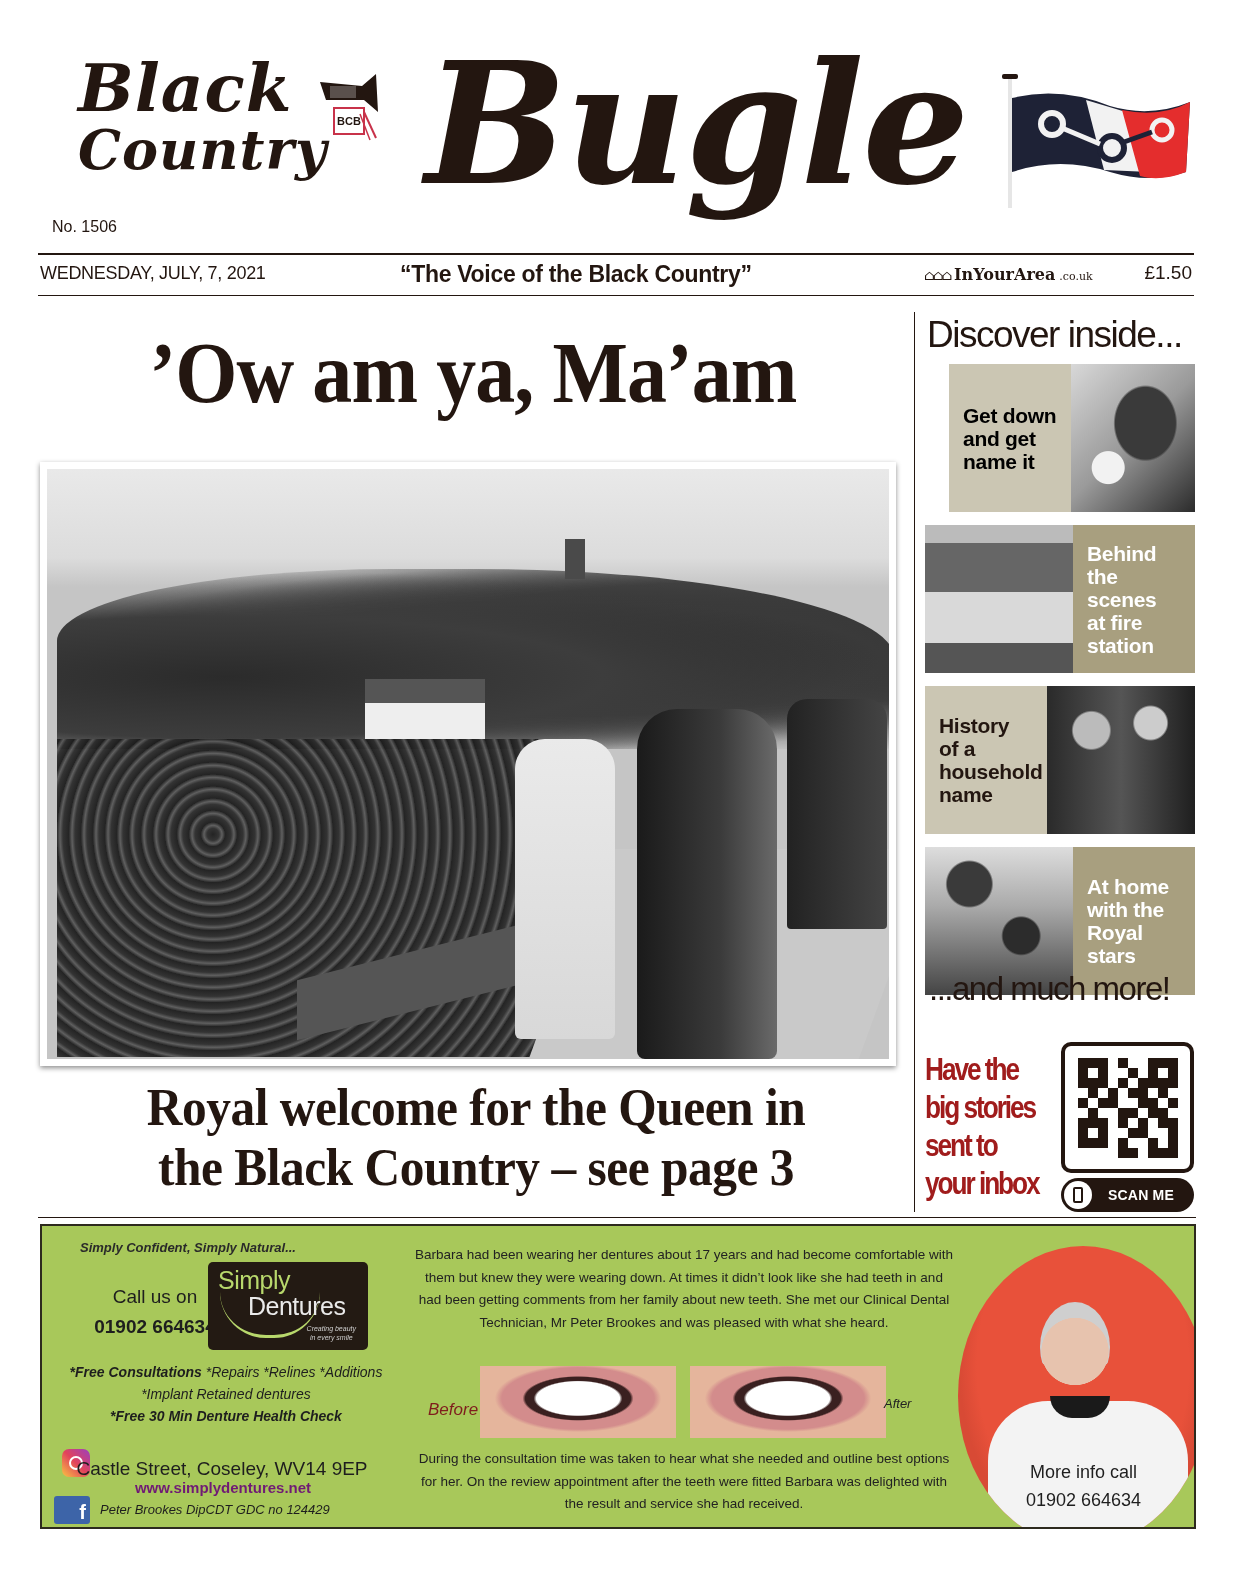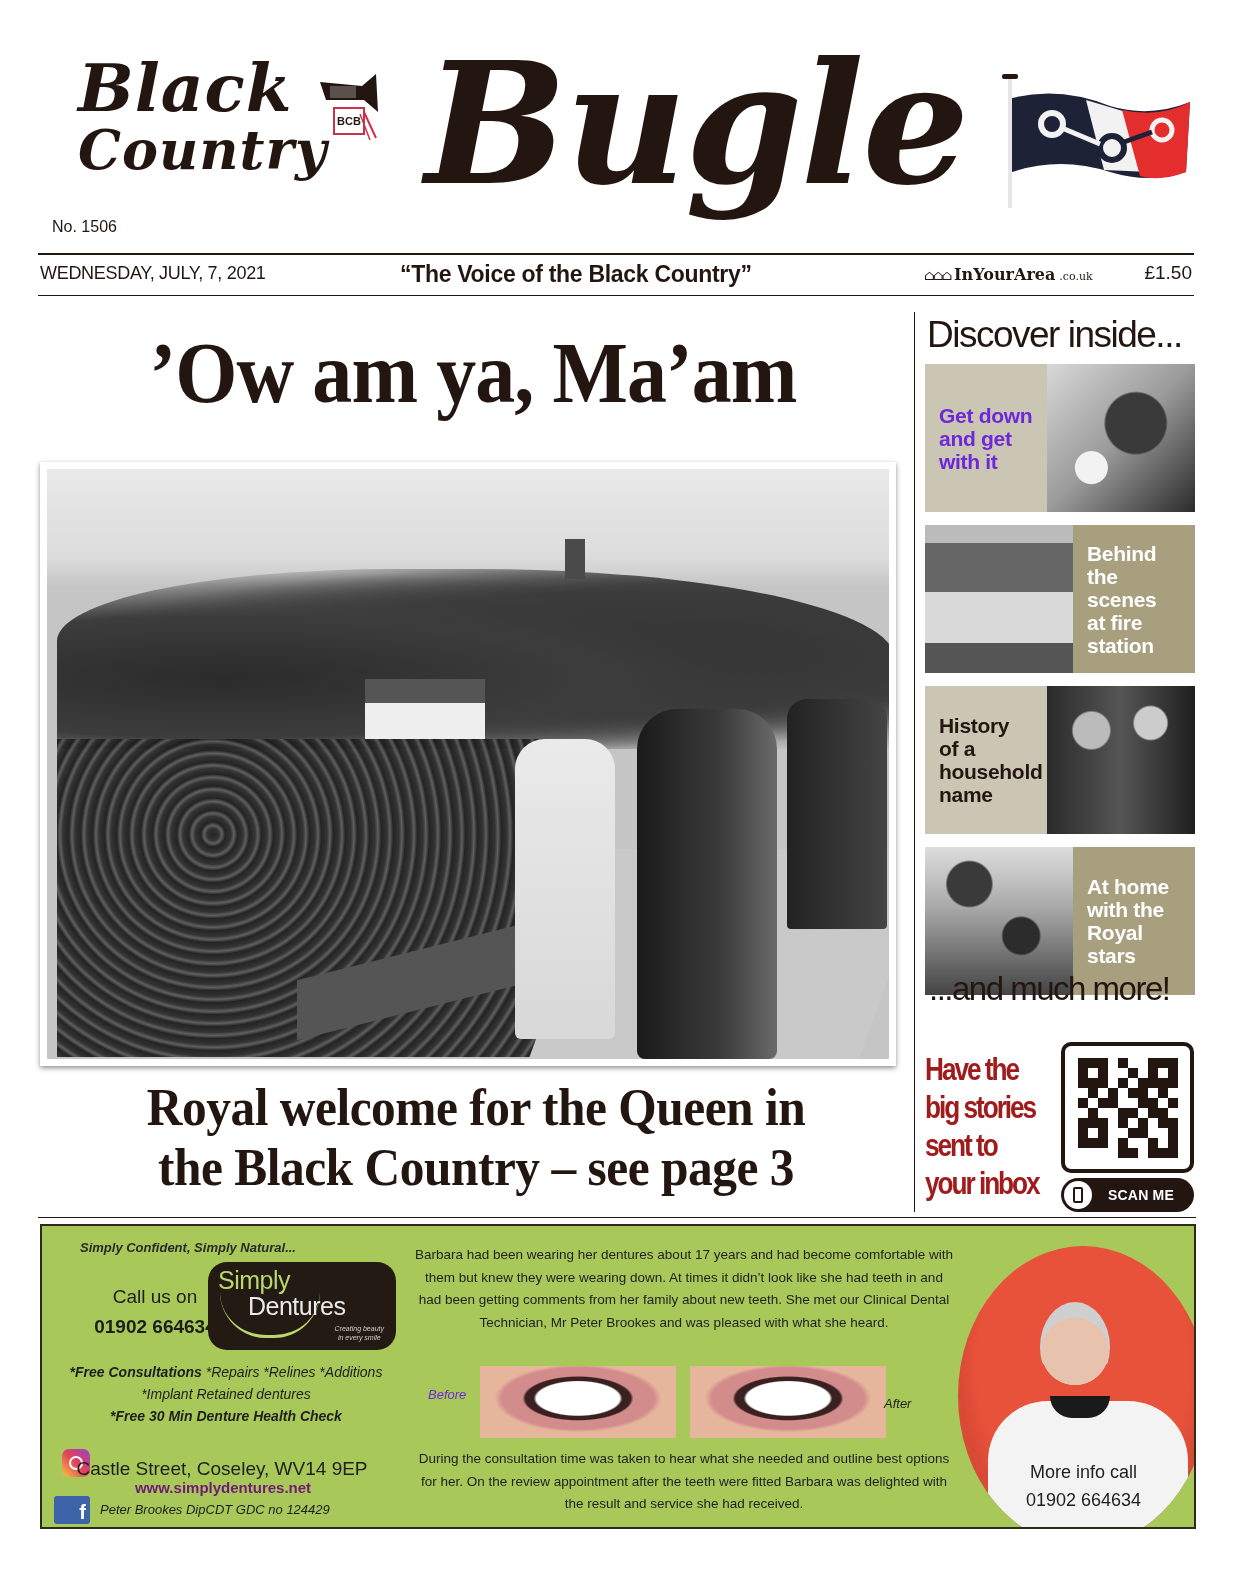--- a/index.html
+++ b/index.html
@@ -44,21 +44,21 @@
   
   .subhead { position: absolute; left: 38px; top: 1078px; width: 876px; text-align: center; font-family: "Liberation Serif", serif; font-weight: bold; font-size: 52px; line-height: 60px; color: #231610; letter-spacing: -0.5px; transform: scaleX(0.95); transform-origin: center; }
 
   
   .sidecol { position: absolute; left: 914px; top: 312px; width: 282px; height: 900px; border-left: 1.5px solid #231610; }
   .discover { position: absolute; left: 12px; top: 2px; font-size: 37px; font-weight: normal; letter-spacing: -1.5px; color: #231610; }
   .teaser { position: absolute; left: 10px; width: 270px; height: 148px; display: flex; }
   .teaser .txt { width: 122px; height: 100%; display: flex; align-items: center; padding-left: 14px; font-size: 21px; font-weight: bold; line-height: 23px; letter-spacing: -0.3px; }
   .teaser .img { flex: 1; height: 100%; background: #888; position: relative; overflow: hidden; }
   .teaser.t1 { top: 52px; }
-  .teaser.t1 .txt { background: #cbc6b3; color: #6d28d9; }
+  .teaser.t1 .txt { background: #cbc6b3; color: #000000; margin-left: 24px; }
   .teaser.t1 .img { background: radial-gradient(circle at 30% 70%, #f2f2f2 0 16px, transparent 17px), radial-gradient(ellipse at 60% 40%, #3a3a3a 0 30px, transparent 32px), linear-gradient(135deg, #d8d8d8, #9a9a9a 50%, #2b2b2b); }
   .teaser.t2 { top: 213px; }
   .teaser.t2 .txt { background: #a89f7f; color: #ffffff; order: 2; width: 122px; }
   .teaser.t2 .img { order: 1; background: linear-gradient(#bbb 0 12%, #666 12% 45%, #d9d9d9 45% 80%, #555 80%); }
   .teaser.t3 { top: 374px; }
   .teaser.t3 .txt { background: #cbc6b3; color: #231610; }
   .teaser.t3 .img { background: radial-gradient(circle at 30% 30%, #bbb 0 18px, transparent 20px), radial-gradient(circle at 70% 25%, #ccc 0 16px, transparent 18px), linear-gradient(90deg, #2a2a2a, #555 50%, #1f1f1f); }
   .teaser.t4 { top: 535px; }
   .teaser.t4 .txt { background: #a89f7f; color: #ffffff; order: 2; width: 122px; }
   .teaser.t4 .img { order: 1; background: radial-gradient(circle at 30% 25%, #3a3a3a 0 22px, transparent 24px), radial-gradient(circle at 65% 60%, #2c2c2c 0 18px, transparent 20px), linear-gradient(#ddd, #aaa 40%, #444); }
@@ -74,35 +74,35 @@
   .scanme .lbl { color: #fff; font-size: 14px; font-weight: bold; margin-left: 16px; letter-spacing: 0.2px; }
 
   
   .bottom-rule { position: absolute; left: 38px; top: 1217px; width: 1158px; border-top: 1.5px solid #231610; }
 
   
   .advert { position: absolute; left: 40px; top: 1224px; width: 1156px; height: 305px; background: #a8c85a; border: 2px solid #2d2a1e; overflow: hidden; }
   .ad-tagline { position: absolute; left: 38px; top: 14px; font-size: 13px; font-style: italic; font-weight: bold; color: #2a2a2a; }
   .ad-call { position: absolute; left: 24px; top: 56px; font-size: 19px; color: #1e1e1e; line-height: 30px; text-align: center; width: 134px; margin-left: 22px; }
   .ad-call .num { font-weight: bold; font-size: 19px; }
-  .ad-logo { position: absolute; left: 166px; top: 36px; width: 188px; height: 88px; background: #231a13; border-radius: 19px; color: #fff; }
+  .ad-logo { position: absolute; left: 166px; top: 36px; width: 160px; height: 88px; background: #231a13; border-radius: 5px; color: #fff; }
   .ad-logo .s { position: absolute; left: 10px; top: 4px; font-size: 25px; color: #b8d86c; letter-spacing: -0.5px; }
   .ad-logo .d { position: absolute; left: 40px; top: 30px; font-size: 25px; color: #eaeaea; letter-spacing: -0.5px; }
   .ad-logo .smile { position: absolute; left: 12px; top: 30px; width: 100px; height: 46px; border-bottom: 3px solid #b8d86c; border-radius: 0 0 60px 60px; }
   .ad-logo .tag { position: absolute; right: 12px; top: 62px; font-size: 7px; font-style: italic; color: #cfcfcf; text-align: center; line-height: 9px; }
   .ad-services { position: absolute; left: 14px; top: 135px; width: 340px; text-align: center; font-size: 14px; font-style: italic; color: #1e1e1e; line-height: 22px; }
   .ad-services b { font-weight: bold; }
   .ad-addr { position: absolute; left: 0; top: 232px; width: 360px; text-align: center; font-size: 19px; color: #1e1e1e; }
   .ad-web { position: absolute; left: 0; top: 253px; width: 362px; text-align: center; font-size: 15px; font-weight: bold; color: #701a75; }
   .ad-gdc { position: absolute; left: 58px; top: 276px; font-size: 13px; font-style: italic; color: #1e1e1e; }
   .ig-icon { position: absolute; left: 20px; top: 223px; width: 28px; height: 28px; border-radius: 7px; background: linear-gradient(45deg, #f9c542, #e2435b 50%, #9a3fc0); display: flex; align-items: center; justify-content: center; }
   .ig-icon i { display: block; width: 14px; height: 14px; border: 2px solid #fff; border-radius: 50%; }
   .fb-icon { position: absolute; left: 12px; top: 270px; width: 36px; height: 28px; background: #3d64a8; border-radius: 3px; color: #fff; font-weight: bold; font-size: 20px; display: flex; align-items: flex-end; justify-content: flex-end; padding-right: 4px; }
   .ad-story { position: absolute; left: 372px; top: 18px; width: 540px; text-align: center; font-size: 13.5px; line-height: 22.5px; color: #222; }
-  .ad-before-lbl { position: absolute; left: 386px; top: 161px; font-size: 13px; font-style: italic; color: #6d28d9; }
+  .ad-before-lbl { position: absolute; left: 386px; top: 174px; font-size: 17px; font-style: italic; color: #7f1d1d; }
   .ad-after-lbl { position: absolute; left: 842px; top: 170px; font-size: 13px; font-style: italic; color: #222; }
   .teeth { position: absolute; top: 140px; height: 72px; width: 196px; background: radial-gradient(ellipse at 50% 45%, #ffffff 0 30%, #3a2020 32% 38%, #d38c8c 40% 55%, #e5b59c 60%); }
   .teeth.before { left: 438px; }
   .teeth.after { left: 648px; }
   .ad-story2 { position: absolute; left: 372px; top: 222px; width: 540px; text-align: center; font-size: 13.5px; line-height: 22.5px; color: #222; }
   .ad-portrait { position: absolute; left: 916px; top: 20px; width: 250px; height: 300px; border-radius: 50%; background: radial-gradient(ellipse at 50% 40%, #e8513a 0 60%, #d84a35 70%); overflow: hidden; }
   .ad-portrait .head { position: absolute; left: 82px; top: 56px; width: 70px; height: 90px; border-radius: 50%; background: radial-gradient(circle at 50% 55%, #e7c3ae 0 55%, transparent 56%), radial-gradient(circle at 50% 30%, #cfcfcf 0 65%, transparent 66%); }
   .ad-portrait .body { position: absolute; left: 30px; top: 155px; width: 200px; height: 160px; border-radius: 60px 60px 0 0; background: #f3f3f3; }
   .ad-portrait .collar { position: absolute; left: 92px; top: 150px; width: 60px; height: 22px; border-radius: 0 0 30px 30px; background: #1a1a1a; }
   .ad-moreinfo { position: absolute; left: 984px; top: 232px; font-size: 18px; color: #1e1e1e; text-align: center; line-height: 28px; }
@@ -172,21 +172,21 @@
 </h2>
 
 <aside class="sidecol">
   <div class="discover">Discover inside...</div>
 
   <div class="teaser t1">
     <div class="txt">
       <div>
         <div>Get down</div>
         <div>and get</div>
-        <div>with it</div>
+        <div>name it</div>
       </div>
     </div>
     <div class="img"></div>
   </div>
 
   <div class="teaser t3">
     <div class="txt">
       <div>
         <div>History</div>
         <div>of a</div>

